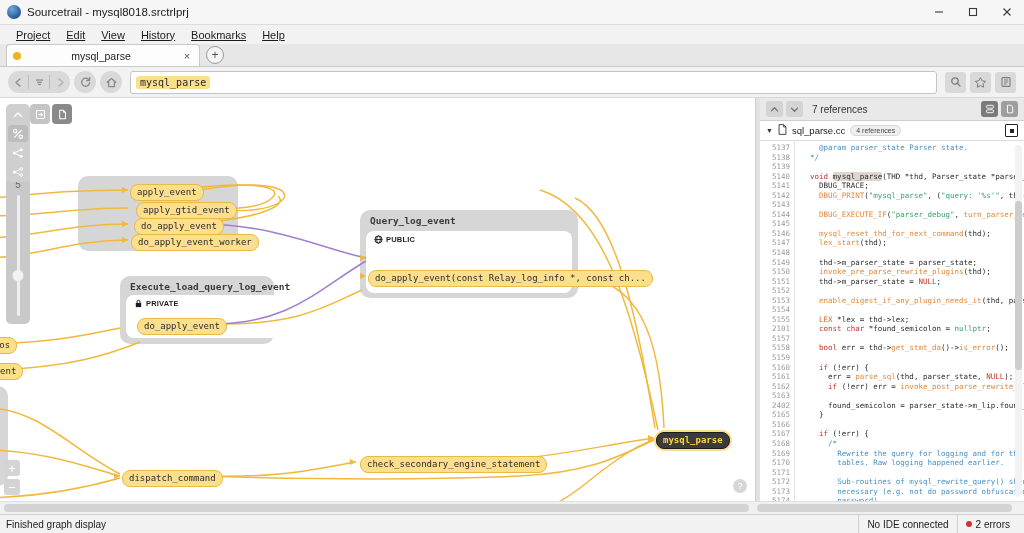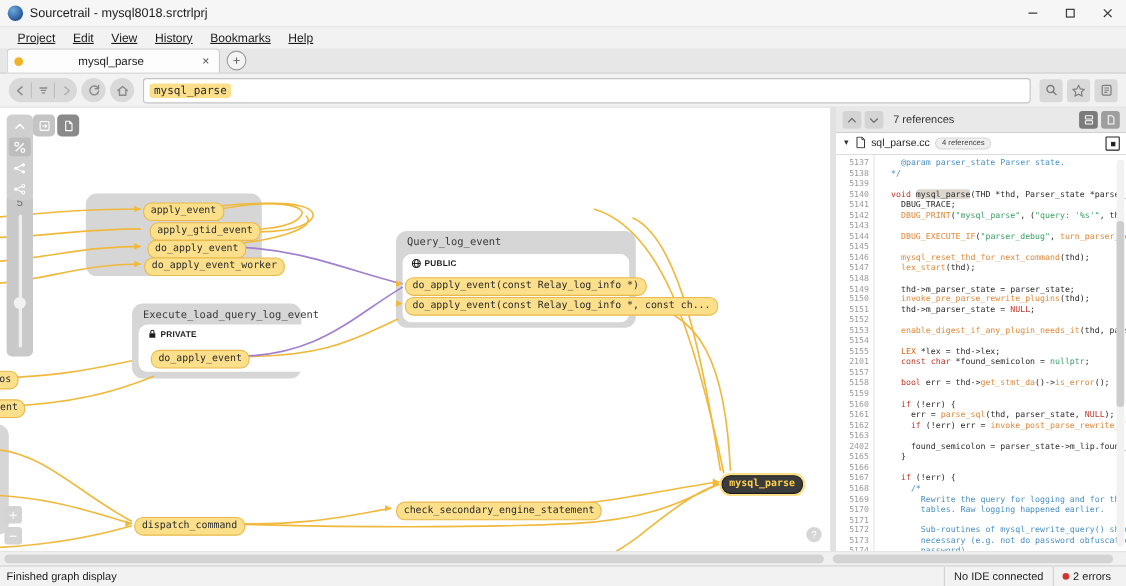--- a/index.html
+++ b/index.html
@@ -81,21 +81,21 @@
     color:#fff;font-size:9px;display:flex;align-items:center;justify-content:center;z-index:5;}
 
   
   .gnode{position:absolute;background:#fbdf8b;border:1px solid #e9b949;border-radius:8px;
     font-family:"DejaVu Sans Mono",monospace;font-size:9px;color:#2c2c2c;
     padding:2px 6px;white-space:nowrap;line-height:11px;z-index:3;}
   .gnode.active{background:#3b3b3b;color:#ffd24d;border-color:#1c1c1c;font-weight:bold;
     box-shadow:0 0 0 2px #fbdf8b;}
   .gbox{position:absolute;background:#d6d6d6;border-radius:10px;z-index:1;}
   .gbox .gtitle{font-family:"DejaVu Sans Mono",monospace;font-size:9.5px;color:#3a3a3a;
-    padding:5px 10px 3px;white-space:nowrap;}
+    padding:5px 10px 3px;white-space:nowrap;font-weight:bold;}
   .ginner{position:absolute;background:#fff;border-radius:8px;}
   .accesslbl{font-family:"Liberation Sans",sans-serif;font-size:7.5px;font-weight:bold;color:#1c1c1c;
     letter-spacing:.2px;display:flex;align-items:center;gap:3px;}
   svg.edges{position:absolute;left:0;top:0;width:755px;height:460px;z-index:2;pointer-events:none;}
 
   
   .refbar{height:22px;background:#e9e9e9;border-bottom:1px solid #cfcfcf;display:flex;align-items:center;
     padding:0 6px;gap:3px;flex:none;justify-content:flex-end;}
   .refbar .nav{width:17px;height:16px;border-radius:3px;background:#d4d4d4;display:flex;align-items:center;
     justify-content:center;color:#6f6f6f;font-size:8px;}
@@ -323,23 +323,20 @@
       </div>
       <div class="ginner" style="left:366px;top:133px;width:206px;height:62px;z-index:1;">
         <div class="accesslbl" style="padding:4px 0 0 8px;">
           <svg width="9" height="9" viewBox="0 0 10 10">
               <circle cx="5" cy="5" r="4" fill="none" stroke="#1c1c1c" stroke-width="1.1"></circle>
               <line x1="1" y1="5" x2="9" y2="5" stroke="#1c1c1c" stroke-width="1"></line>
               <ellipse cx="5" cy="5" rx="2" ry="4" fill="none" stroke="#1c1c1c" stroke-width="1"></ellipse>
             </svg>
           <span>PUBLIC</span>
         </div>
-      </div>
-      <div class="gnode" style="left:368px;top:154px;">
-        <span>do_apply_event(const Relay_log_info *)</span>
       </div>
       <div class="gnode" style="left:368px;top:172px;">
         <span>do_apply_event(const Relay_log_info *, const ch...</span>
       </div>
 
       <div class="gnode" style="left:-24px;top:239px;">
         <span>e_pos</span>
       </div>
       <div class="gnode" style="left:-34px;top:265px;">
         <span>tatement</span>

